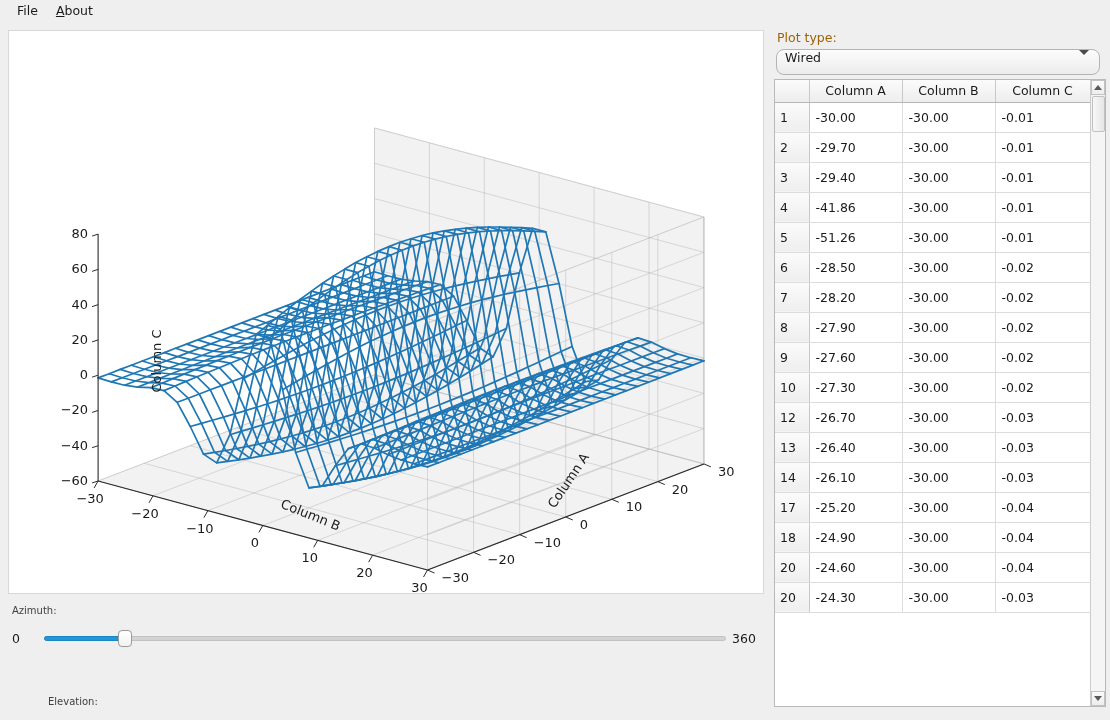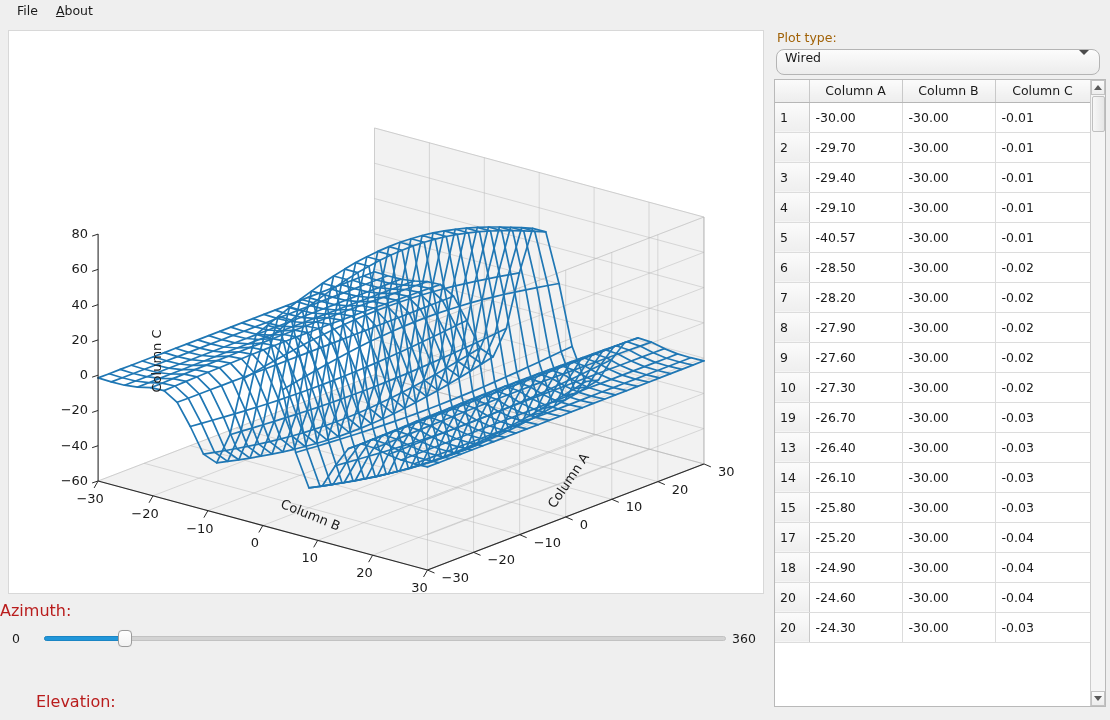--- a/index.html
+++ b/index.html
@@ -32,21 +32,21 @@
   }
   .canvas-wrap {
     position: absolute; left: 8px; top: 9px; width: 756px; height: 564px;
     background: #ffffff; border: 1px solid #d8d8d8;
     overflow: hidden;
   }
   .canvas-wrap svg { display: block; }
 
   .slider-block { position: absolute; left: 0; width: 770px; }
   .slider-label {
-    font-size: 16px; color: #b91c1c; display: block;
+    font-size: 10px; color: #404040; margin-left: 12px; display: block;
     line-height: 15px;
   }
   .slider-row {
     position: relative; display: flex; align-items: center;
     margin-top: 12px; padding: 0 12px;
   }
   .slider-min, .slider-max { font-size: 12.5px; color: #1a1a1a; width: 26px; }
   .slider-max { text-align: left; }
   .slider-track-wrap {
     position: relative; flex: 1; height: 16px; margin: 0 6px;
@@ -389,27 +389,27 @@
               <td>-0.01</td>
             </tr>
             <tr>
               <td class="rowhdr">3</td>
               <td>-29.40</td>
               <td>-30.00</td>
               <td>-0.01</td>
             </tr>
             <tr>
               <td class="rowhdr">4</td>
-              <td>-29.10</td>
+              <td>-41.86</td>
               <td>-30.00</td>
               <td>-0.01</td>
             </tr>
             <tr>
               <td class="rowhdr">5</td>
-              <td>-40.57</td>
+              <td>-51.26</td>
               <td>-30.00</td>
               <td>-0.01</td>
             </tr>
             <tr>
               <td class="rowhdr">6</td>
               <td>-28.50</td>
               <td>-30.00</td>
               <td>-0.02</td>
             </tr>
             <tr>
@@ -430,40 +430,34 @@
               <td>-30.00</td>
               <td>-0.02</td>
             </tr>
             <tr>
               <td class="rowhdr">10</td>
               <td>-27.30</td>
               <td>-30.00</td>
               <td>-0.02</td>
             </tr>
             <tr>
-              <td class="rowhdr">19</td>
+              <td class="rowhdr">12</td>
               <td>-26.70</td>
               <td>-30.00</td>
               <td>-0.03</td>
             </tr>
             <tr>
               <td class="rowhdr">13</td>
               <td>-26.40</td>
               <td>-30.00</td>
               <td>-0.03</td>
             </tr>
             <tr>
               <td class="rowhdr">14</td>
               <td>-26.10</td>
-              <td>-30.00</td>
-              <td>-0.03</td>
-            </tr>
-            <tr>
-              <td class="rowhdr">15</td>
-              <td>-25.80</td>
               <td>-30.00</td>
               <td>-0.03</td>
             </tr>
             <tr>
               <td class="rowhdr">17</td>
               <td>-25.20</td>
               <td>-30.00</td>
               <td>-0.04</td>
             </tr>
             <tr>

